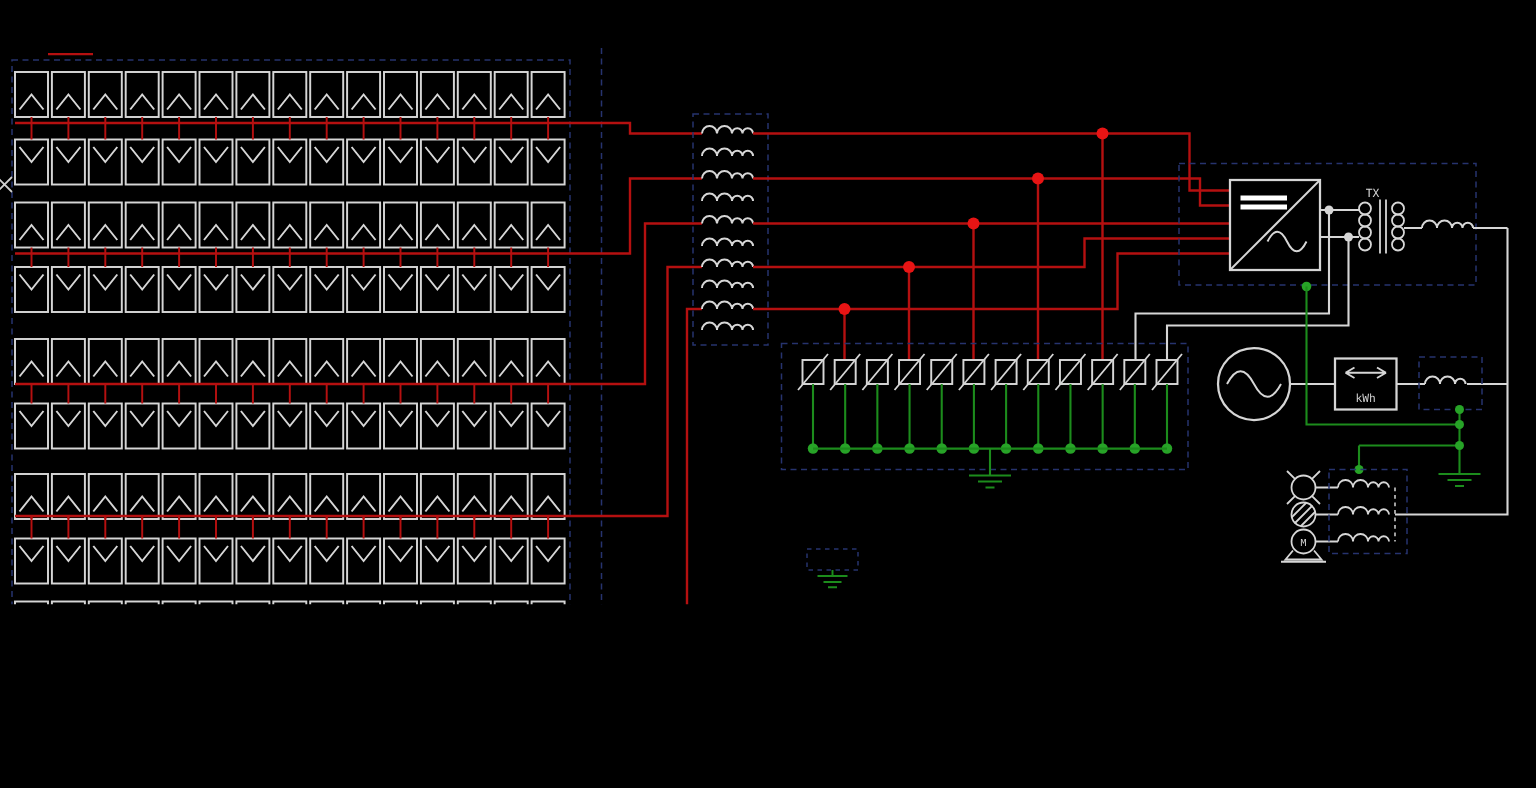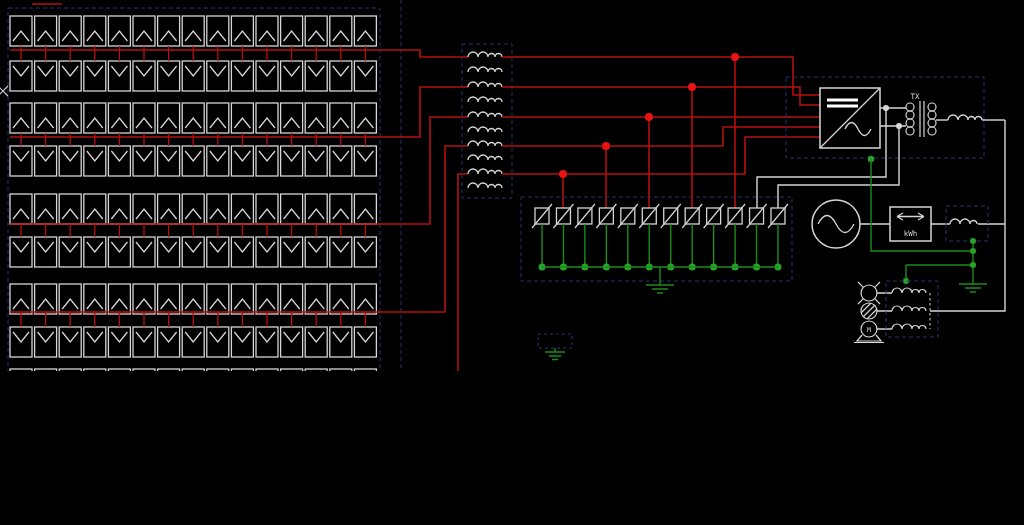--- a/index.html
+++ b/index.html
@@ -1,17 +1,17 @@
 <!DOCTYPE html>
 <html><head>
 <meta charset="utf-8">
 <style>
   html,body{margin:0;padding:0;background:#000;}
   #stage{position:relative;width:1024px;height:371px;background:#000;overflow:hidden;
-         font-family:"DejaVu Sans Mono","Liberation Mono",monospace;}
+         font-family:"DejaVu Sans Mono","Liberation Mono",monospace;margin-top:32px;}
   svg{position:absolute;left:0;top:0;}
   text{font-family:"DejaVu Sans Mono","Liberation Mono",monospace;}
 </style>
 </head>
 <body>
 
 <div id="stage">
 <svg id="schem" width="1024" height="525" viewBox="0 0 1024 525">
 
   <g>

